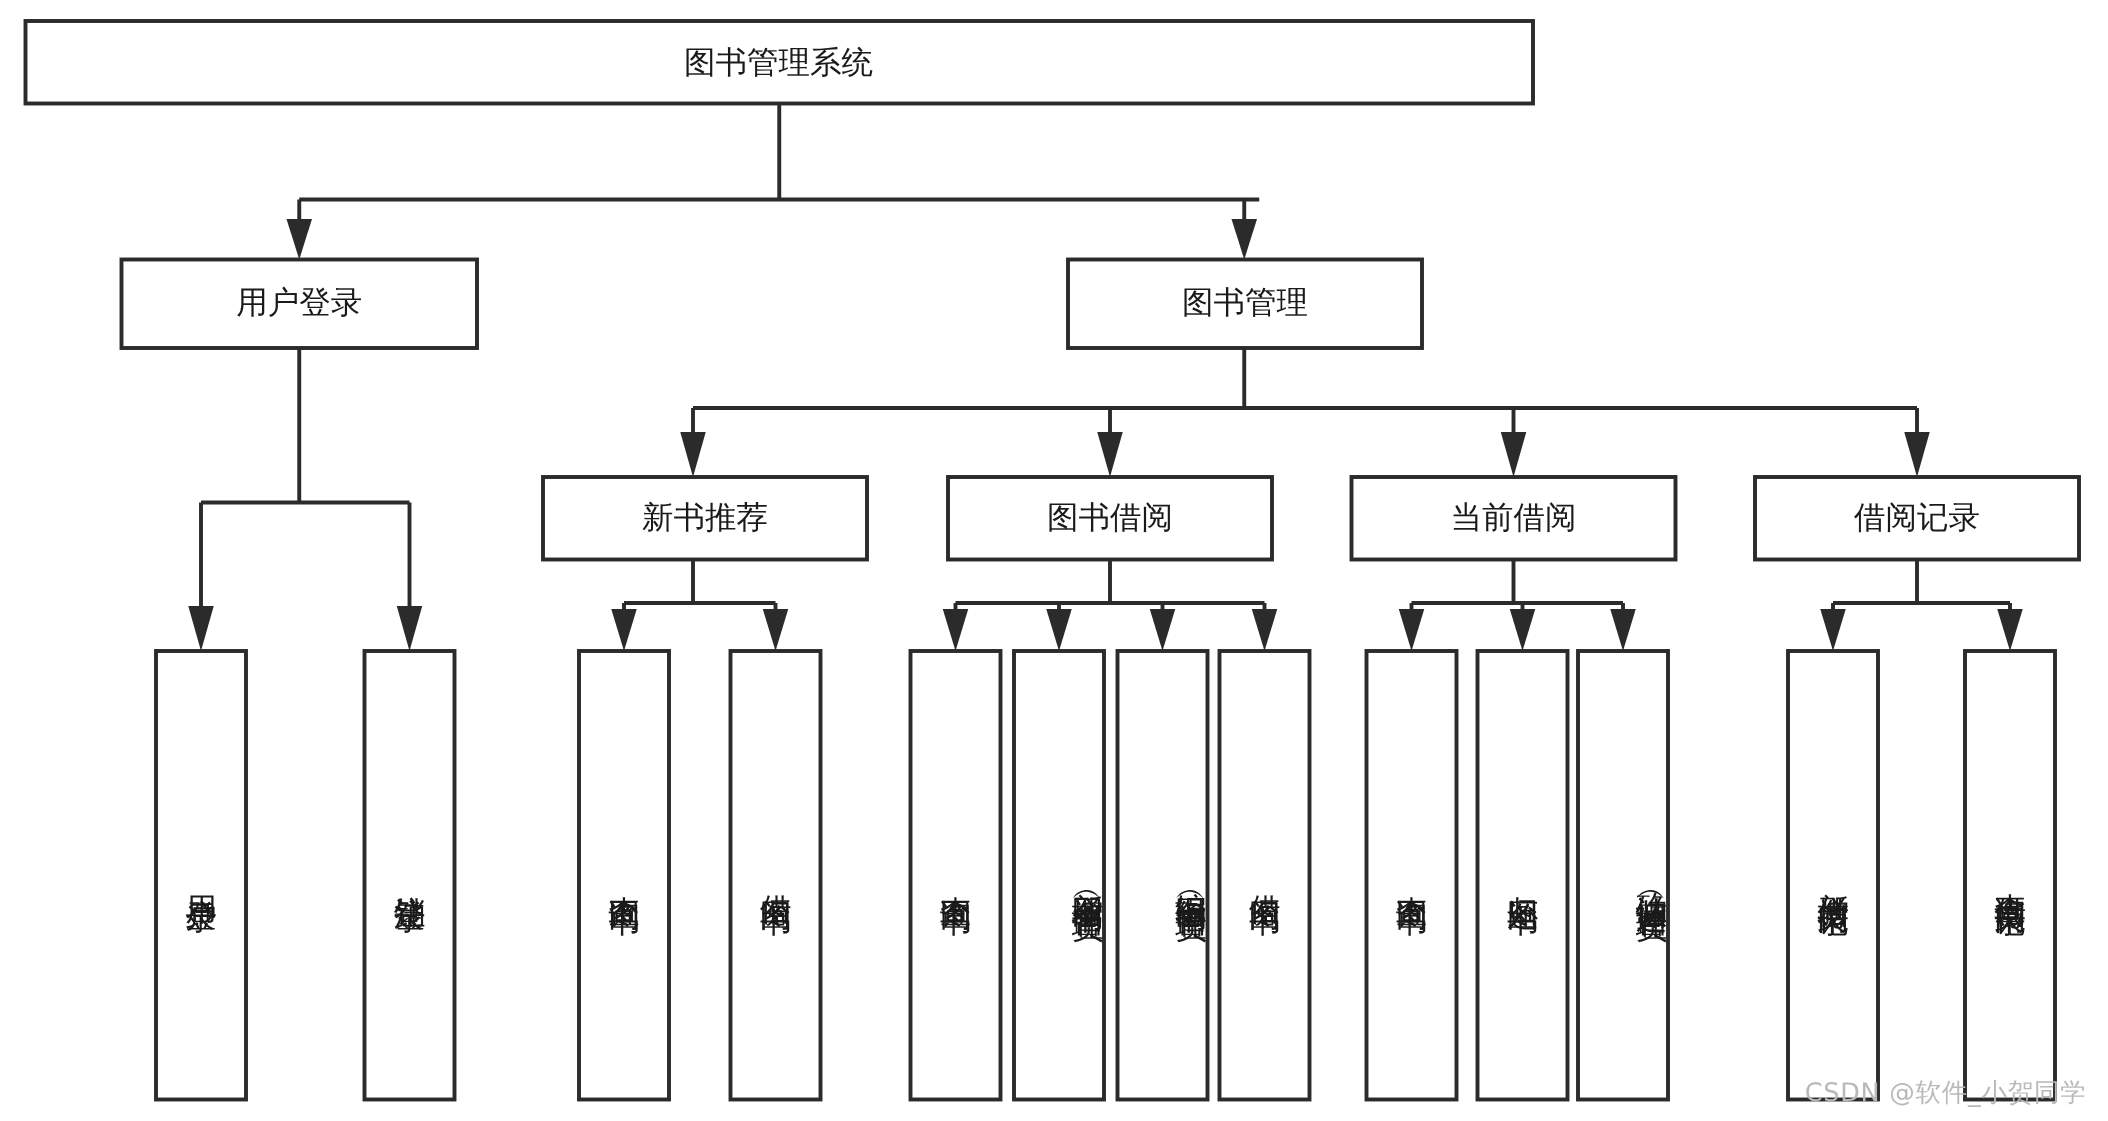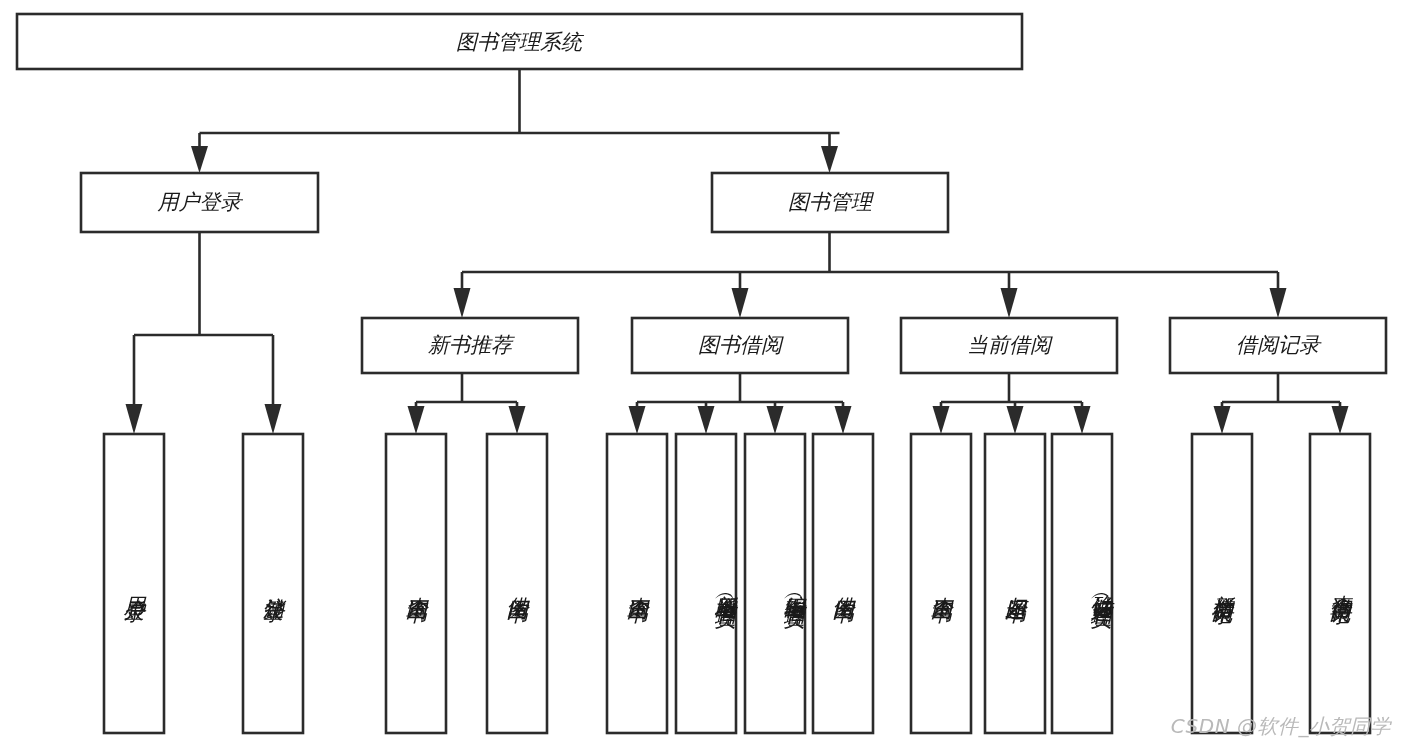--- a/index.html
+++ b/index.html
@@ -13,21 +13,20 @@
     font-family: "DejaVu Sans", "Liberation Sans", sans-serif;
     overflow: hidden;
     position: relative;
   }
   #diagram-root {
     position: absolute;
     left: 0;
     top: 0;
     width: 1405px;
     height: 747px;
-    font-style: italic;
   }
   svg.flow {
     display: block;
     width: 1405px;
     height: 747px;
   }
   .node-rect {
     fill: #ffffff;
     stroke: #2b2b2b;
     stroke-width: 2.6;
@@ -63,21 +62,21 @@
     justify-content: center;
     text-align: center;
     white-space: nowrap;
     pointer-events: none;
   }
   #watermark {
     position: absolute;
     right: 14px;
     bottom: 7px;
     font-family: "DejaVu Sans", "Liberation Sans", sans-serif;
-    font-size: 20px;
+    font-size: 17px;
     color: #b9b9b9;
     white-space: nowrap;
     letter-spacing: 0.5px;
     margin-left: 40px;
   }
 </style>
 </head>
 <body>
 
 <div id="diagram-root">

